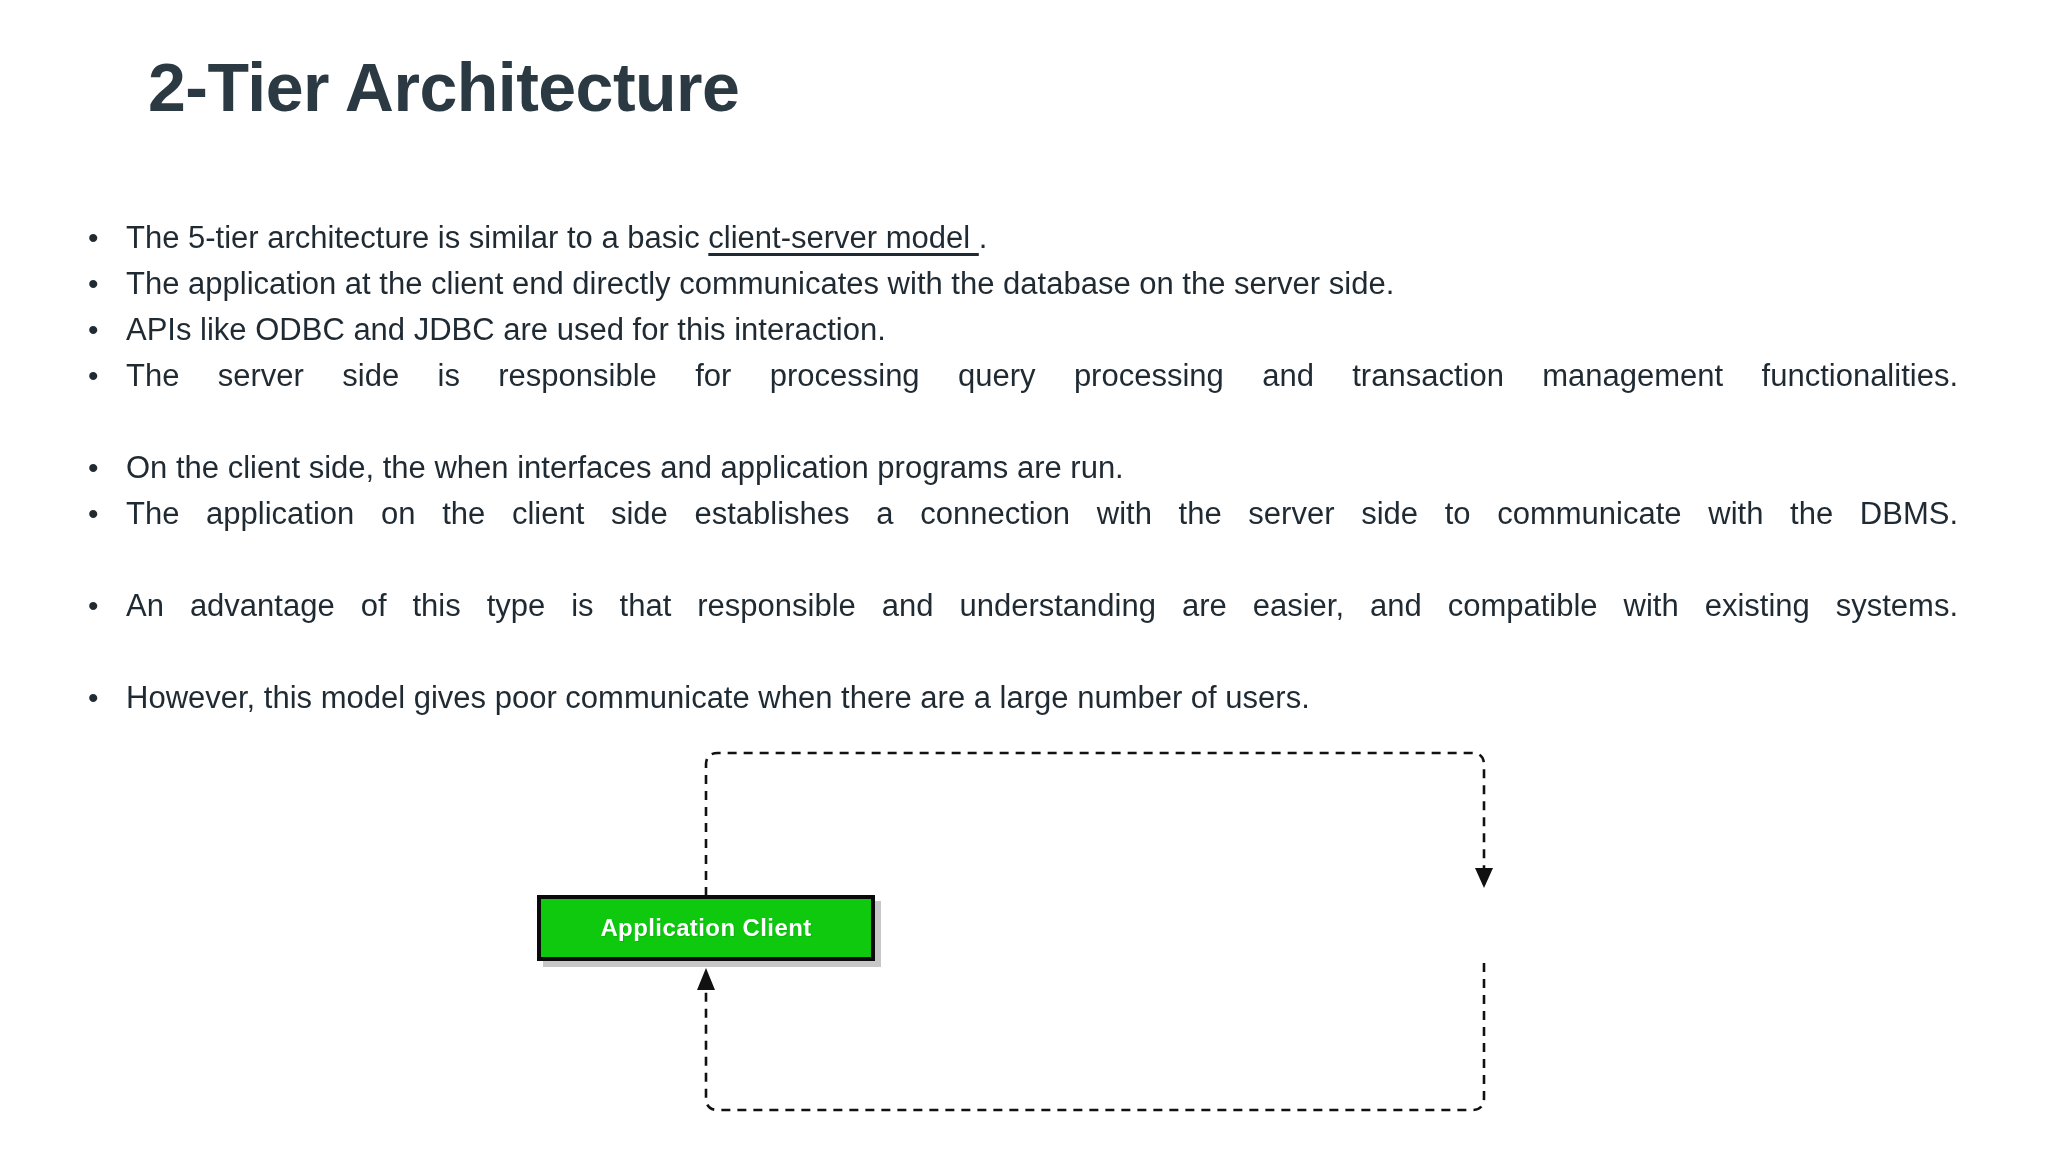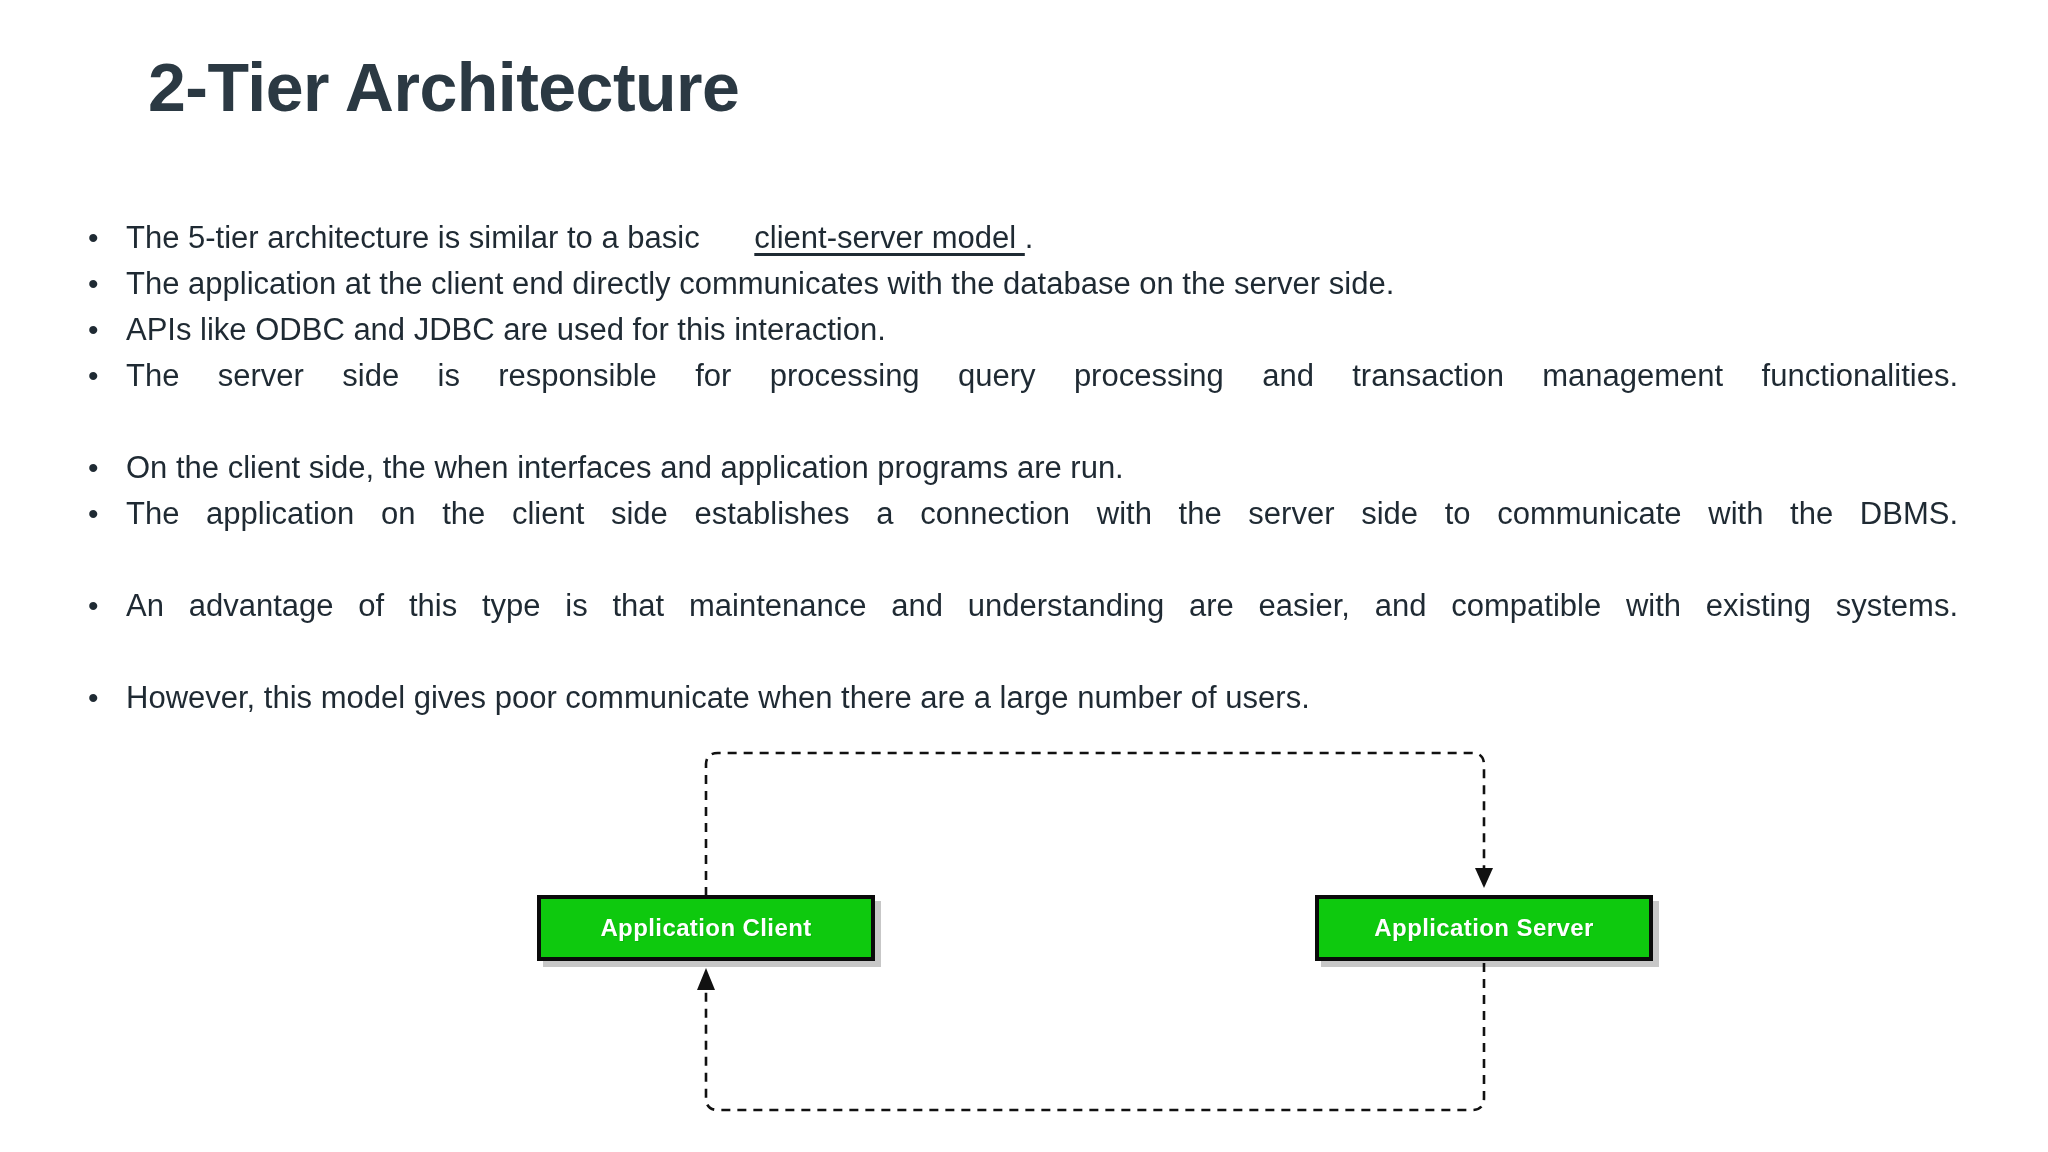--- a/index.html
+++ b/index.html
@@ -71,21 +71,20 @@
     padding-right: 42px;
   }
   .bullet-text.justify::after {
     content: "";
     display: inline-block;
     width: 100%;
   }
   .link-underline {
     text-decoration: underline;
     text-underline-offset: 5px;
-    margin-left: 46px;
   }
   .node-box {
     position: absolute;
     border: 4px solid #0a0a0a;
     background: #0ec90e;
     box-shadow: 6px 6px 0 rgba(0,0,0,0.22);
     display: flex;
     align-items: center;
     justify-content: center;
     box-sizing: border-box;
@@ -145,21 +144,21 @@
       <span class="bullet-text">On the client side, the when interfaces and application programs are run.</span>
     </div>
 
     <div class="bullet-row">
       <span class="bullet-dot">•</span>
       <span class="bullet-text justify">The application on the client side establishes a connection with the server side to communicate with the DBMS.</span>
     </div>
 
     <div class="bullet-row">
       <span class="bullet-dot">•</span>
-      <span class="bullet-text justify">An advantage of this type is that maintenance and understanding are easier, and compatible with existing systems.</span>
+      <span class="bullet-text justify">An advantage of this type is that responsible and understanding are easier, and compatible with existing systems.</span>
     </div>
 
     <div class="bullet-row">
       <span class="bullet-dot">•</span>
       <span class="bullet-text"> However, this model gives poor communicate when there are a large number of users.</span>
     </div>
 
   </div>
 
   <svg width="2048" height="1152" style="position:absolute;left:0;top:0;pointer-events:none;">
@@ -170,17 +169,14 @@
 
     <path d="M 1484 963 L 1484 1098 Q 1484 1110 1472 1110 L 718 1110 Q 706 1110 706 1098 L 706 988" fill="none" stroke="#111111" stroke-width="2.6" stroke-dasharray="9,7"></path>
 
     <path d="M 706 968 L 697 990 L 715 990 Z" fill="#111111"></path>
   </svg>
 
   <div class="node-box" id="client-box">
     <span class="node-label">Application Client</span>
   </div>
 
-  <div class="node-box" id="server-box">
-    <span class="node-label">Application Server</span>
-  </div>
 
 </div>
 
 </body></html>

